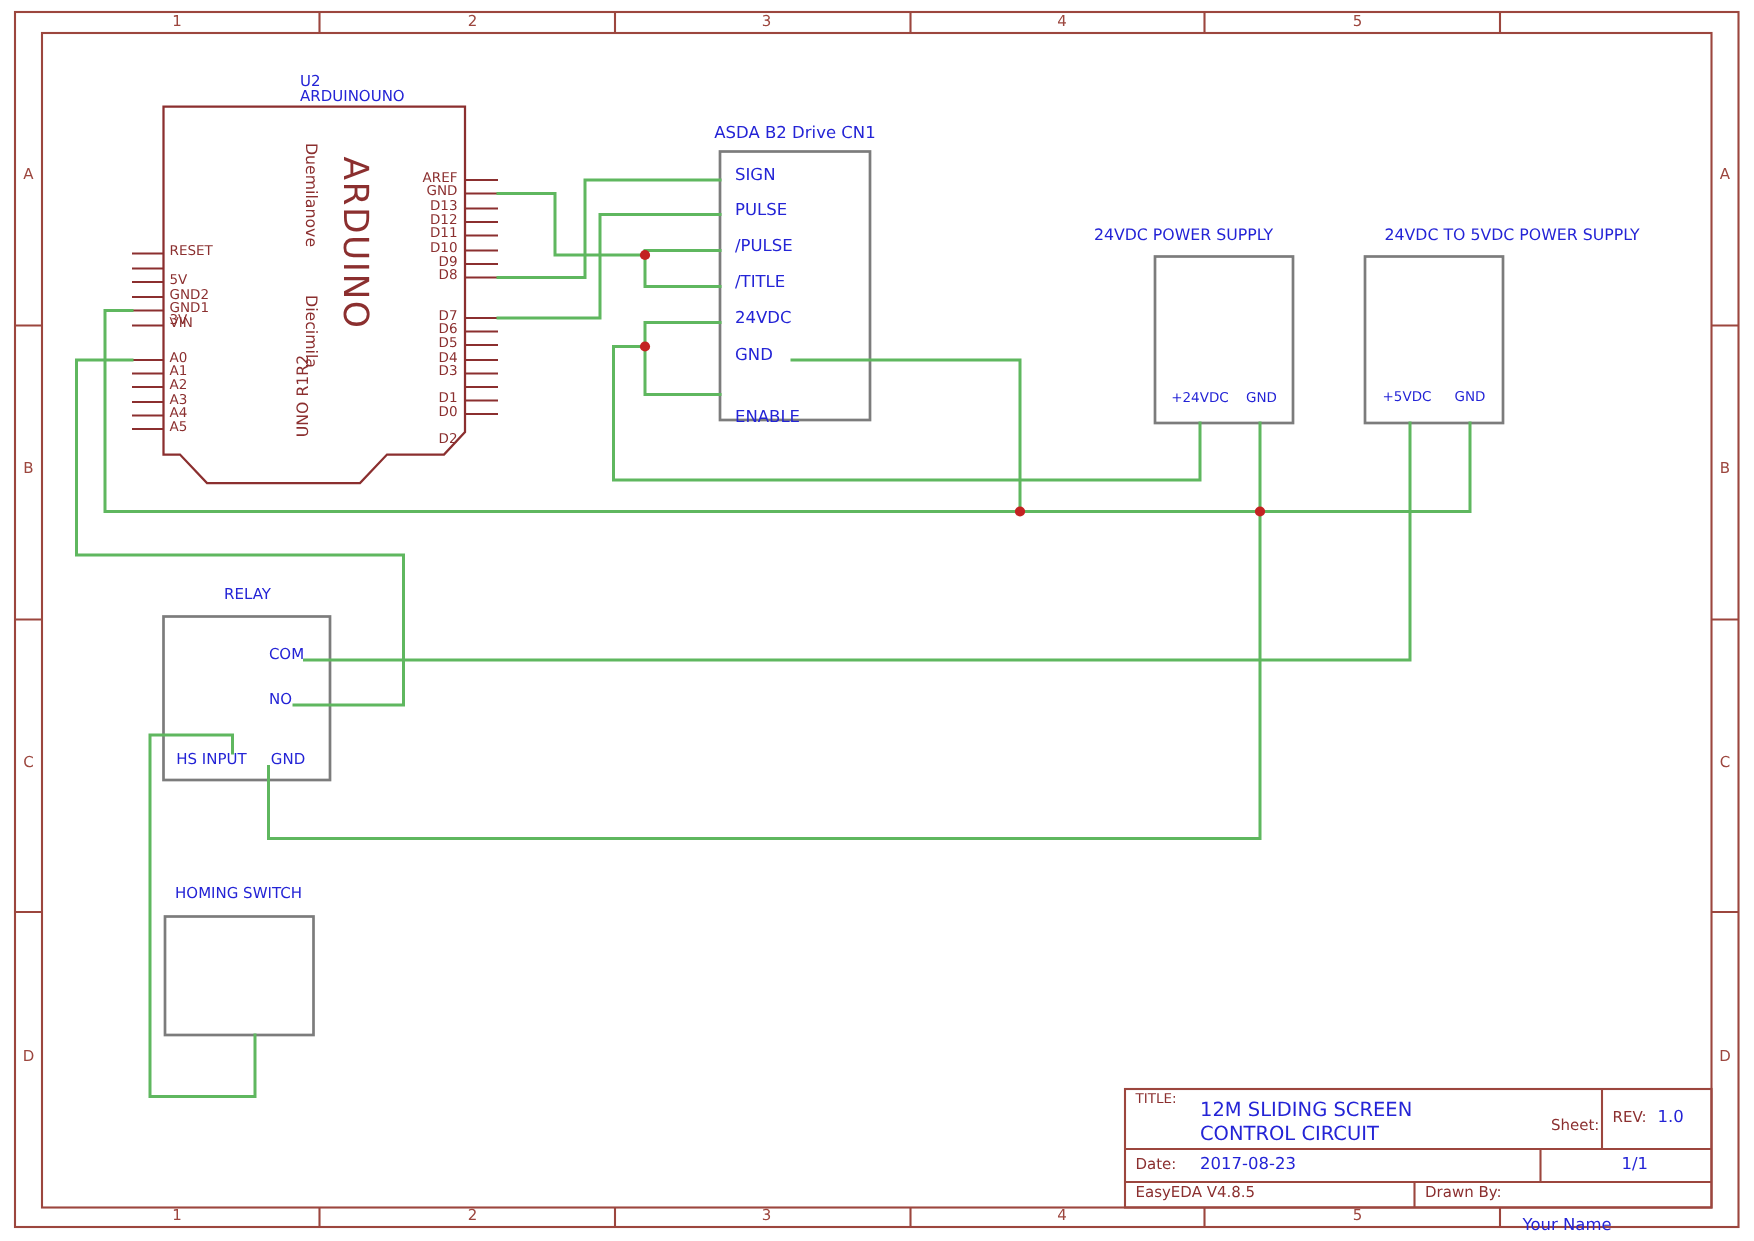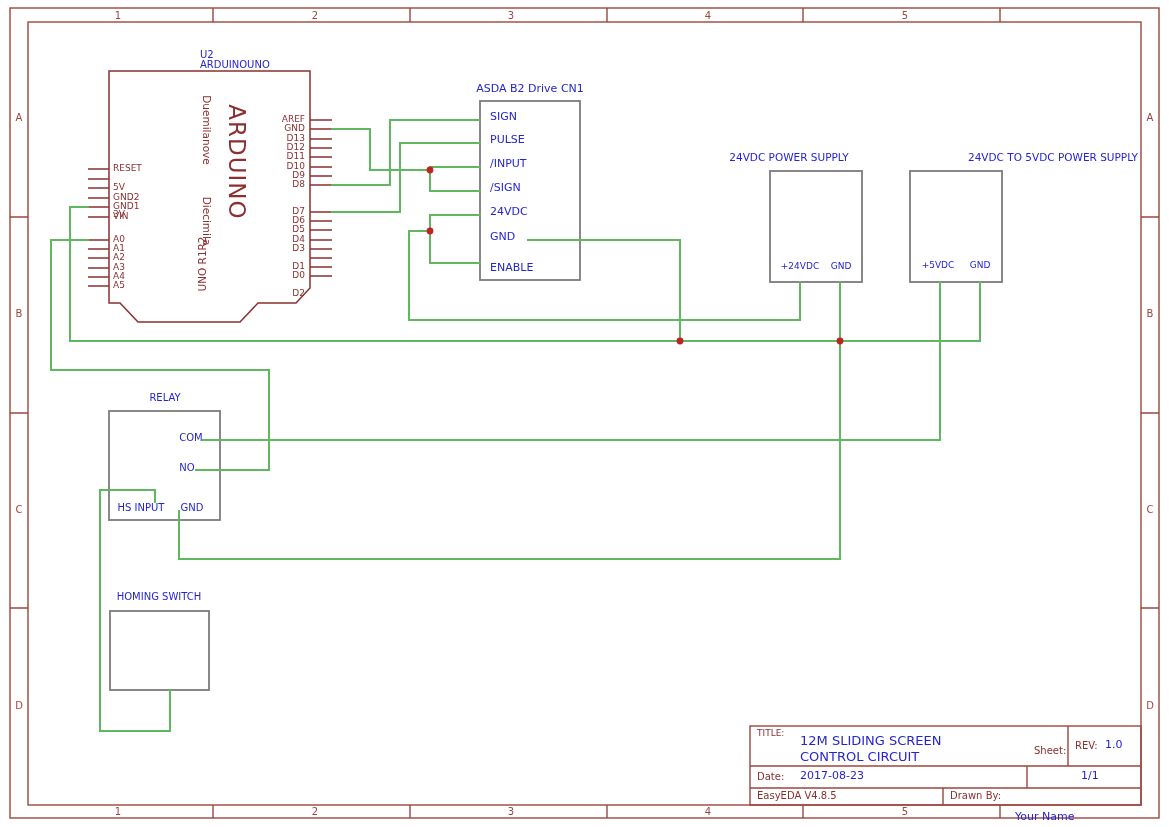--- a/index.html
+++ b/index.html
@@ -129,30 +129,30 @@
   <div class="t dr s9 ra" style="right:864px;top:225px;">D5</div>
   <div class="t dr s9 ra" style="right:864px;top:235px;">D4</div>
   <div class="t dr s9 ra" style="right:864px;top:244px;">D3</div>
   <div class="t dr s9 ra" style="right:864px;top:253px;margin-top:36px;">D2</div>
   <div class="t dr s9 ra" style="right:864px;top:262px;">D1</div>
   <div class="t dr s9 ra" style="right:864px;top:271px;">D0</div>
 
   <div class="t bl s11 c" style="left:530px;top:89px;">ASDA B2 Drive CN1</div>
   <div class="t bl s11" style="left:490px;top:111px;">SIGN</div>
   <div class="t bl s11" style="left:490px;top:134px;">PULSE</div>
-  <div class="t bl s11" style="left:490px;top:158px;">/INPUT</div>
-  <div class="t bl s11" style="left:490px;top:182px;">/SIGN</div>
+  <div class="t bl s11" style="left:490px;top:158px;">/PULSE</div>
+  <div class="t bl s11" style="left:490px;top:182px;">/TITLE</div>
   <div class="t bl s11" style="left:490px;top:206px;">24VDC</div>
   <div class="t bl s11" style="left:490px;top:231px;">GND</div>
-  <div class="t bl s11" style="left:490px;top:262px;text-align:right;">ENABLE</div>
+  <div class="t bl s11" style="left:490px;top:272px;text-align:right;">ENABLE</div>
 
   <div class="t bl s105 c" style="left:789px;top:158px;">24VDC POWER SUPPLY</div>
   <div class="t bl s9 c" style="left:800px;top:267px;">+24VDC</div>
   <div class="t bl s9 c" style="left:841px;top:267px;">GND</div>
-  <div class="t bl s105 c" style="left:1053px;top:158px;">24VDC TO 5VDC POWER SUPPLY</div>
+  <div class="t bl s105 c" style="left:1008px;top:158px;">24VDC TO 5VDC POWER SUPPLY</div>
   <div class="t bl s9 c" style="left:938px;top:266px;">+5VDC</div>
   <div class="t bl s9 c" style="left:980px;top:266px;">GND</div>
 
   <div class="t bl s10 c" style="left:165px;top:397px;">RELAY</div>
   <div class="t bl s10 c" style="left:191px;top:437px;">COM</div>
   <div class="t bl s10 c" style="left:187px;top:467px;">NO</div>
   <div class="t bl s10 c" style="left:141px;top:507px;">HS INPUT</div>
   <div class="t bl s10 c" style="left:192px;top:507px;">GND</div>
 
   <div class="t bl s10 c" style="left:159px;top:596px;">HOMING SWITCH</div>

